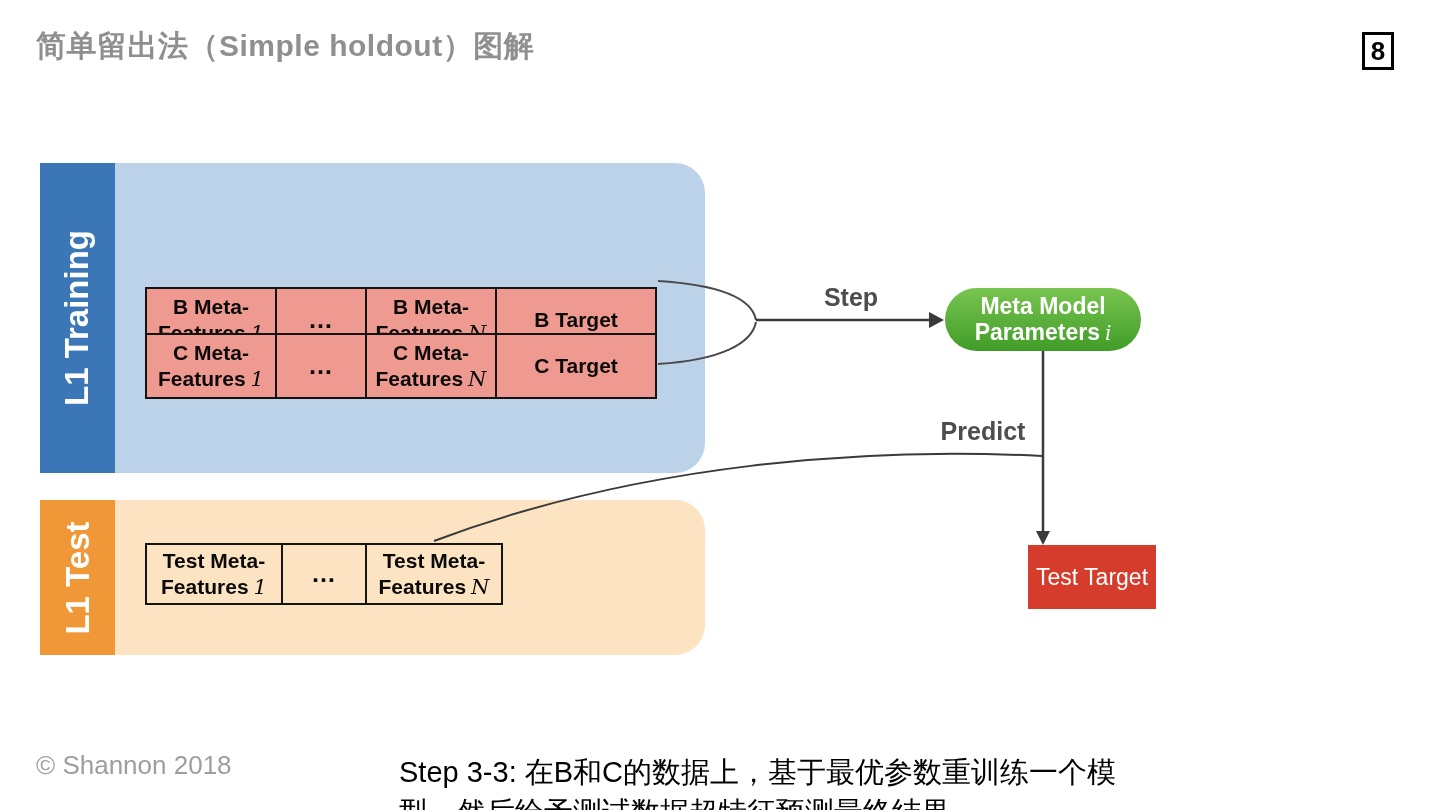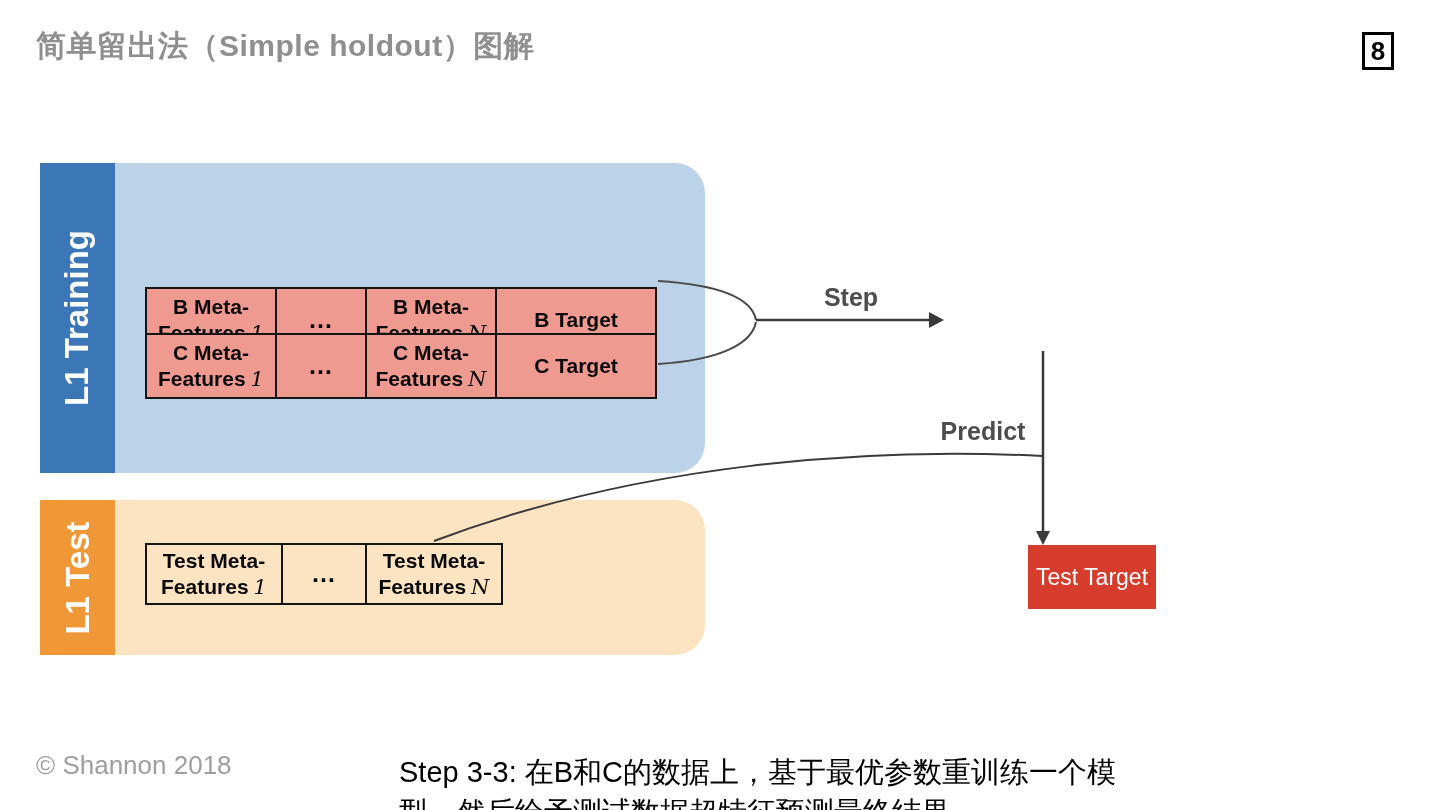--- a/index.html
+++ b/index.html
@@ -131,20 +131,26 @@
 
     <path d="M 1043 351 L 1043 536" fill="none" stroke="#3a3a3a" stroke-width="2.5"></path>
     <polygon points="1043,545 1036,531 1050,531" fill="#3a3a3a"></polygon>
 
     <path d="M 434 541 C 640 463, 870 447, 1042 456" fill="none" stroke="#3a3a3a" stroke-width="2"></path>
   </svg>
 
   <div class="arrow-label train-label">Step</div>
   <div class="arrow-label predict-label">Predict</div>
 
+  <div class="meta-pill">
+    <div>Meta Model</div>
+    <div>
+      <span>Parameters</span><span class="var">i</span>
+    </div>
+  </div>
 
   <div class="target-box">
     <span>Test Target</span>
   </div>
 
   <div class="copyright">© Shannon 2018</div>
   <div class="caption">Step 3-3: 在B和C的数据上，基于最优参数重训练一个模型，然后给予测试数据超特征预测最终结果</div>
 
 </div>
 

